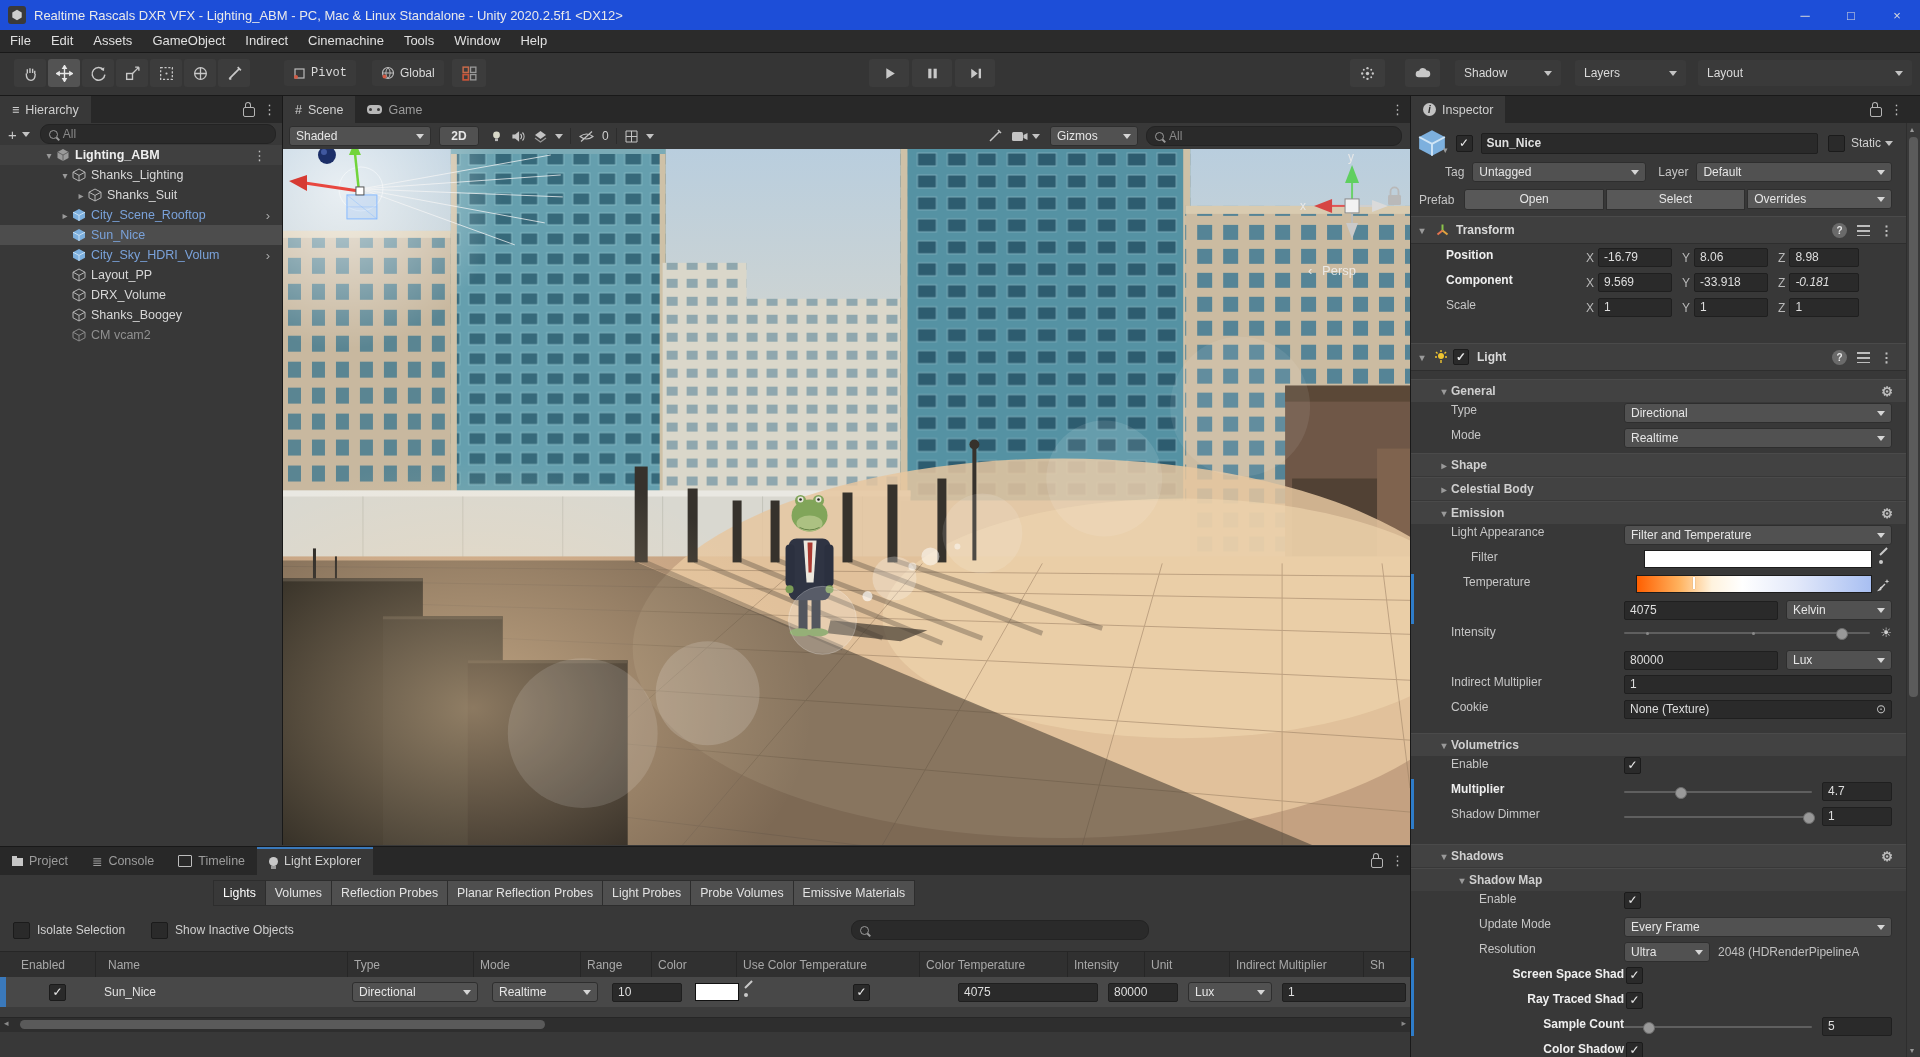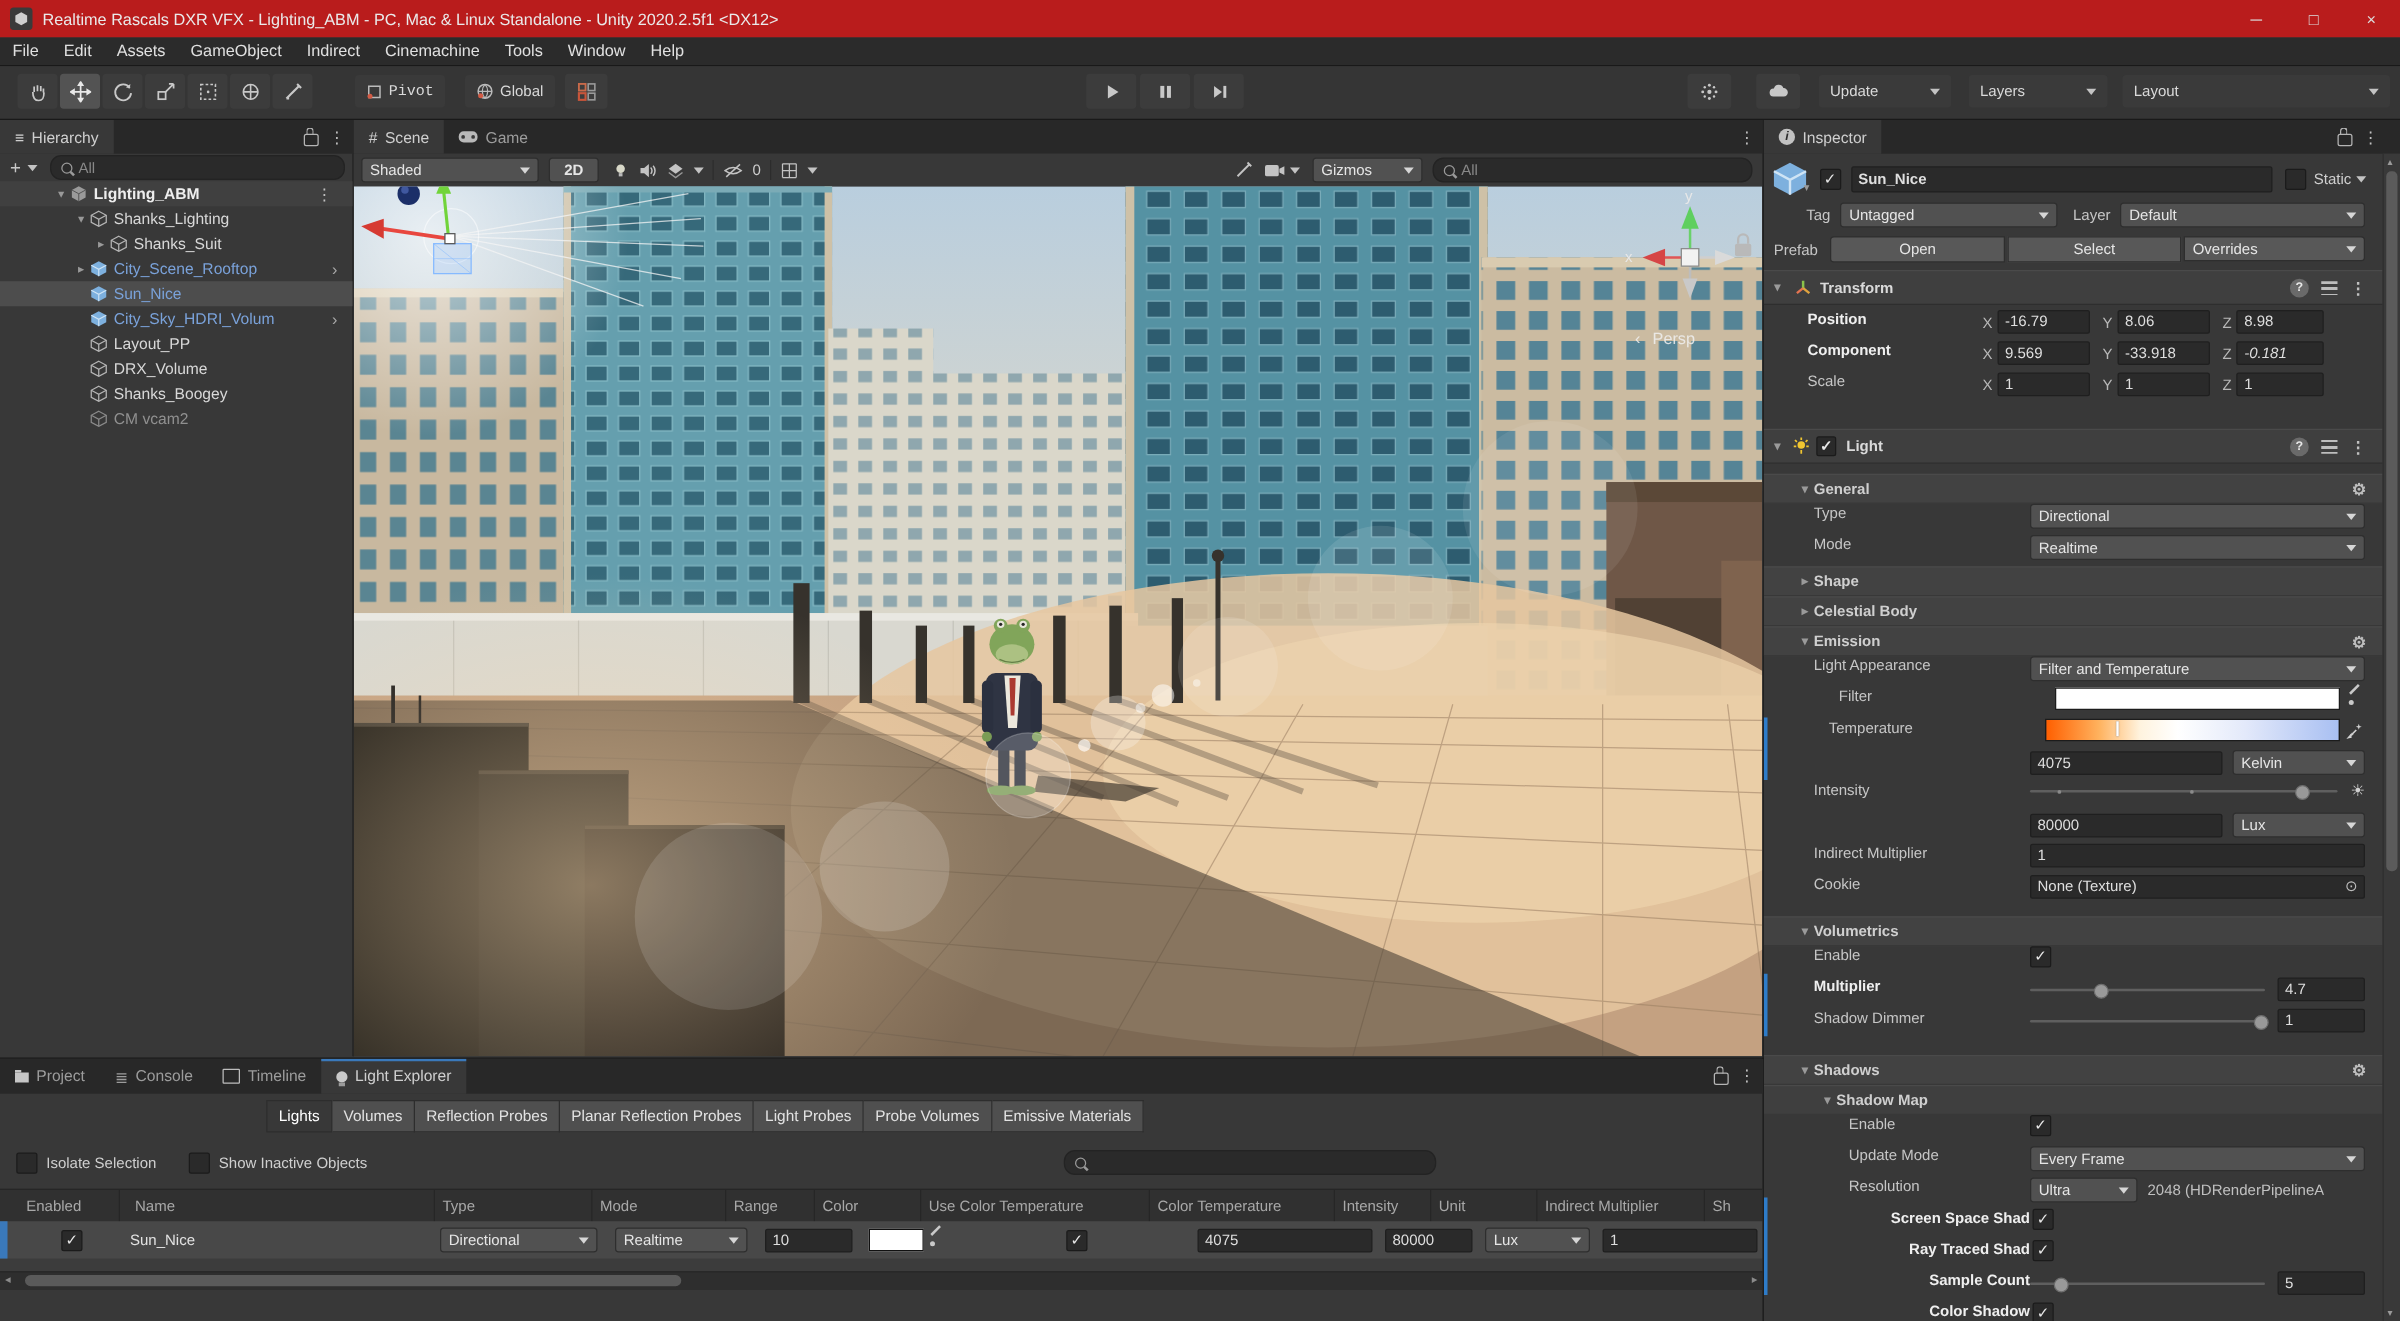--- a/index.html
+++ b/index.html
@@ -1,19 +1,19 @@
 <!DOCTYPE html>
 <html><head>
 <meta charset="utf-8">
 <style>
   html,body{margin:0;padding:0;background:#101010;}
   .root{position:relative;width:1920px;height:1057px;background:#383838;font-family:"Liberation Sans",sans-serif;font-size:12px;color:#d2d2d2;overflow:hidden;-webkit-user-select:none;user-select:none;}
   .ab{position:absolute;}
   
-  .titlebar{left:0;top:0;width:1920px;height:30px;background:#b91c1c;display:flex;align-items:center;color:#eaeaea;font-size:13px;}
+  .titlebar{left:0;top:0;width:1920px;height:30px;background:#1d4ed8;display:flex;align-items:center;color:#eaeaea;font-size:13px;}
   .appicon{width:18px;height:18px;margin:0 8px 0 8px;background:#3a3a3a;border-radius:3px;display:flex;align-items:center;justify-content:center;}
   .appicon svg{width:12px;height:12px;}
   .winbtn{width:46px;height:30px;display:flex;align-items:center;justify-content:center;color:#dcdcdc;font-size:13px;}
   .menubar{left:0;top:30px;width:1920px;height:22px;background:#2b2b2b;display:flex;align-items:center;border-bottom:1px solid #191919;}
   .menuitem{padding:0 10px;line-height:22px;color:#e0e0e0;font-size:13px;}
   .toolbar{left:0;top:53px;width:1920px;height:42px;background:#353535;border-bottom:1px solid #191919;}
   .tbtn{position:absolute;top:6px;height:28px;background:#3c3c3c;border-radius:3px;display:flex;align-items:center;justify-content:center;}
   .tbtn.sel{background:#535353;}
   .tbtn svg{width:17px;height:17px;}
   .tlabelbtn{position:absolute;top:7px;height:26px;background:#3a3a3a;border-radius:3px;display:flex;align-items:center;gap:5px;padding:0 9px;color:#dadada;}
@@ -204,21 +204,21 @@
           <circle cx="4.5" cy="11.5" r="0.9" fill="#c8c8c8"></circle>
           <circle cx="11.5" cy="11.5" r="0.9" fill="#c8c8c8"></circle>
         </svg>
       </div>
     <div class="tbtn" style="left:1405px;width:35px;">
         <svg viewBox="0 0 18 14">
           <path d="M5 11 a3.4 3.4 0 0 1 0.4-6.8 a4.2 4.2 0 0 1 8-0.4 a3 3 0 0 1 0.4 7.2 Z" fill="#c8c8c8"></path>
         </svg>
       </div>
     <div class="tlabelbtn" style="left:1455px;width:88px;justify-content:space-between;">
-        <span>Update</span>
+        <span>Shadow</span>
         <span class="car"></span>
       </div>
     <div class="tlabelbtn" style="left:1575px;width:93px;justify-content:space-between;">
         <span>Layers</span>
         <span class="car"></span>
       </div>
     <div class="tlabelbtn" style="left:1698px;width:196px;justify-content:space-between;">
         <span>Layout</span>
         <span class="car"></span>
       </div>

